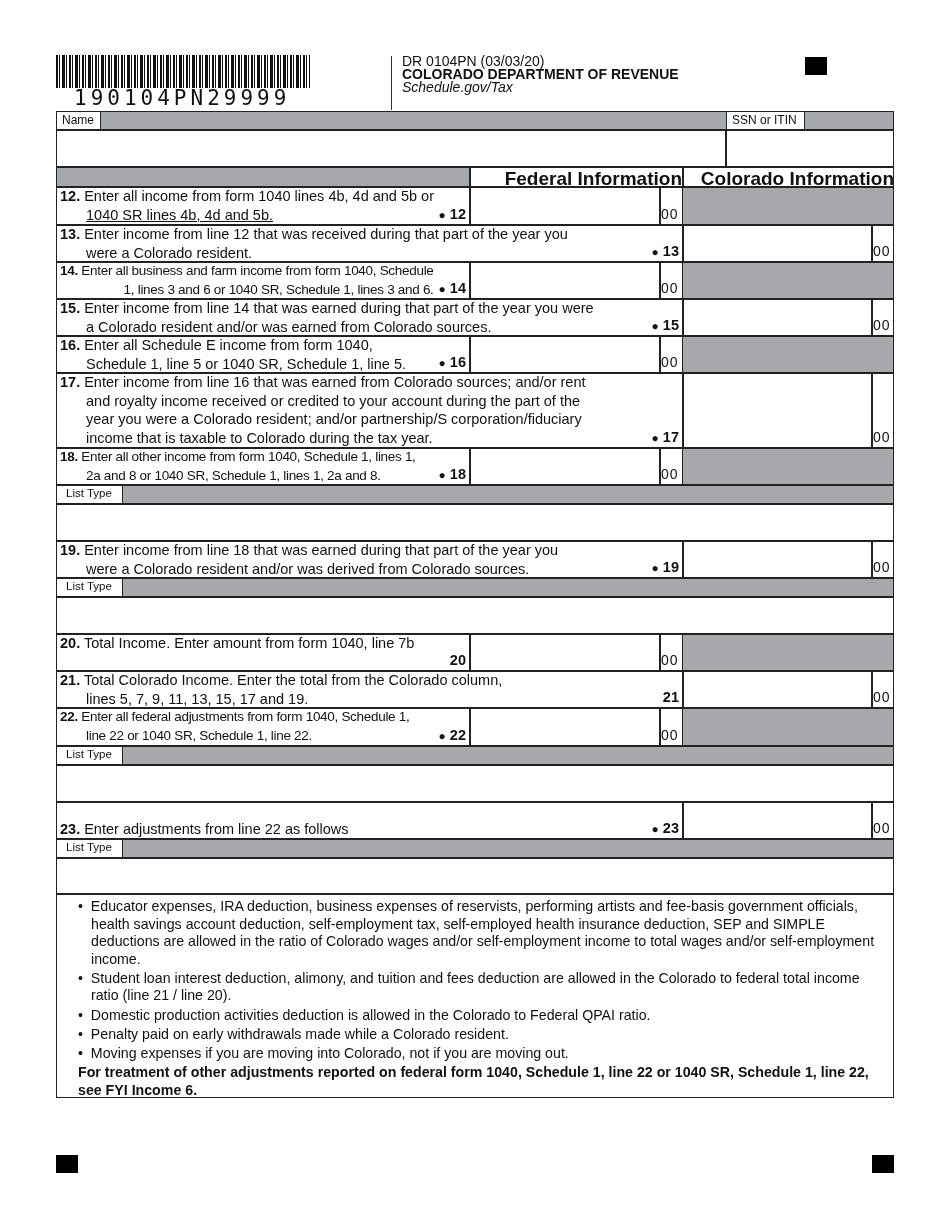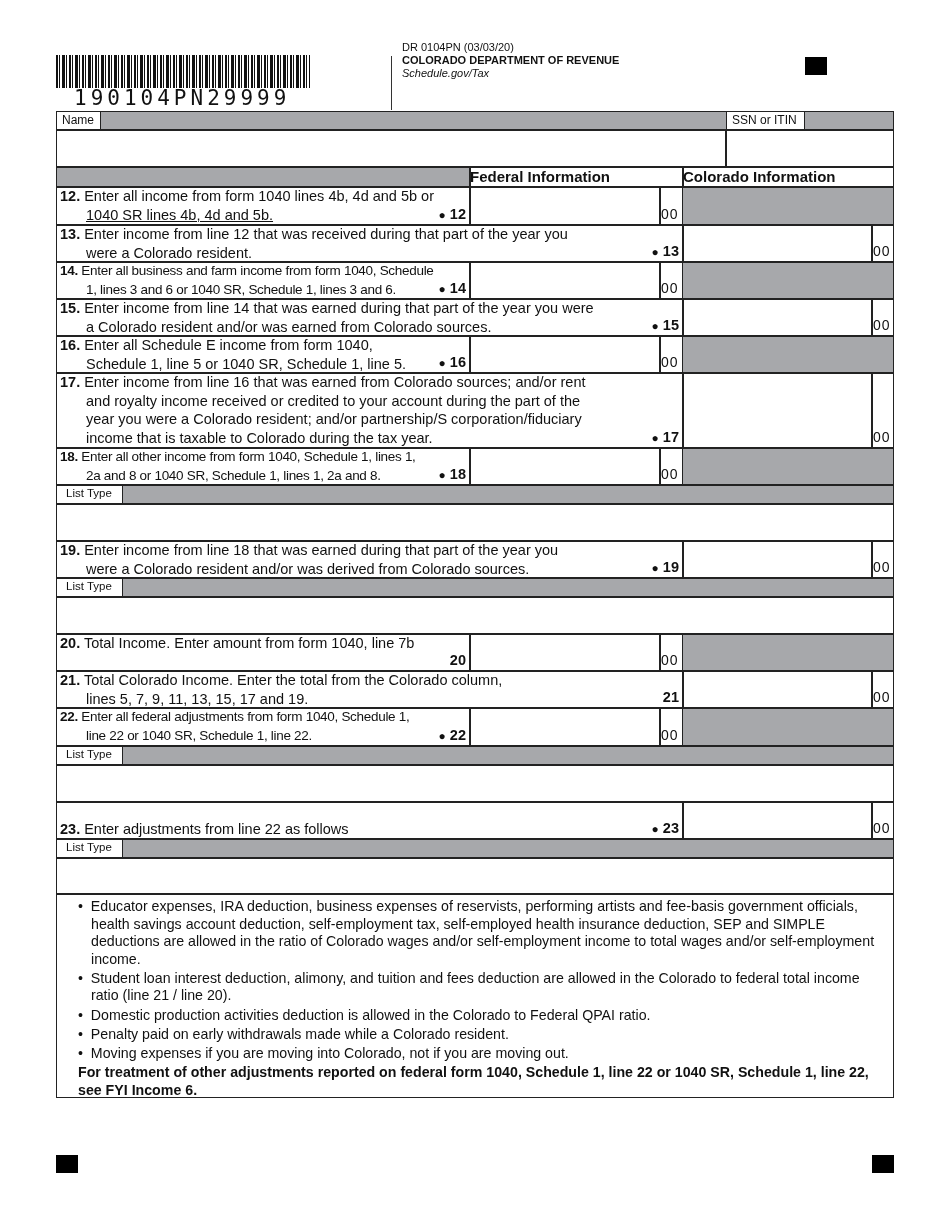--- a/index.html
+++ b/index.html
@@ -2,30 +2,30 @@
 <html><head>
 <meta charset="utf-8">
 <style>
   html, body { margin:0; padding:0; background:#ffffff; }
   body { width:950px; height:1230px; position:relative; font-family:"Liberation Sans", sans-serif; color:#111; overflow:hidden; }
   .abs { position:absolute; }
   .barcode { left:56px; top:55px; width:254px; height:33px;
     background: repeating-linear-gradient(90deg,#111 0 2px,#fff 2px 3px,#111 3px 4px,#fff 4px 6px,#111 6px 9px,#fff 9px 10px,#111 10px 11px,#fff 11px 13px); }
   .barcode-num { left:74px; top:86px; font-family:"DejaVu Sans Mono", monospace; font-size:21px; letter-spacing:4px; }
   .vsep { left:391px; top:56px; width:1px; height:54px; background:#333; }
-  .hdr { left:402px; top:41px; font-size:11px; line-height:13px; }
+  .hdr { left:402px; top:55px; font-size:14px; line-height:13px; }
   .hdr .b { font-weight:bold; }
   .hdr .i { font-style:italic; }
   .mark { background:#000; }
   .form { left:56px; top:111px; width:838px; height:987px; border:1.5px solid #222; box-sizing:border-box; }
   .hline { position:absolute; left:56px; width:838px; height:2px; background:#222; }
   .vline { position:absolute; width:1.5px; background:#222; }
   .gray { position:absolute; background:#a7a8ab; }
   .lbl-box { position:absolute; background:#fff; border-right:1.5px solid #222; font-size:12px; padding:1px 5px; box-sizing:border-box; }
-  .colhdr { position:absolute; font-weight:bold; font-size:15px; text-align:left; }
+  .colhdr { position:absolute; font-weight:bold; font-size:19px; text-align:right; }
   .linetxt { position:absolute; font-size:14.5px; line-height:18.5px; }
   .linetxt .n { font-weight:bold; }
   .linetxt.cond { font-size:13.5px; letter-spacing:-0.3px; }
   .lref { position:absolute; font-size:14.5px; font-weight:bold; text-align:right; }
   .lref .dot { font-size:12px; margin-right:4px; }
   .cents { position:absolute; font-size:14px; letter-spacing:1px; }
   .bullets { position:absolute; left:78px; top:898px; width:800px; font-size:14.2px; line-height:17.6px; }
   .bullets .item { padding-left:13px; text-indent:-13px; margin-bottom:1.5px; }
   .bullets .note { font-weight:bold; margin-top:2px; }
   .field { position:absolute; }
@@ -82,21 +82,21 @@
 </div>
 <div class="lref" style="left:630px;top:243px;width:49px;"><span class="dot">●</span><span>13</span></div>
 <div class="vline" style="left:682px;top:225px;height:36px;"></div>
 <div class="field" style="left:684px;top:226px;width:186px;height:34px;"></div>
 <div class="vline" style="left:871px;top:225px;height:36px;"></div>
 <div class="cents" style="left:873px;top:243px;">00</div>
 <div class="hline" style="top:261px;"></div>
 
 <div class="linetxt cond" style="left:60px;top:262px;">
   <div><span class="n">14.</span> <span>Enter all business and farm income from form 1040, Schedule</span></div>
-  <div style="padding-left:26px;">1, lines 3 and 6 or 1040 SR, Schedule 1, lines 3 and 6.</div>
+  <div style="padding-left:26px;text-align:right;">1, lines 3 and 6 or 1040 SR, Schedule 1, lines 3 and 6.</div>
 </div>
 <div class="lref" style="left:420px;top:280px;width:46px;"><span class="dot">●</span><span>14</span></div>
 <div class="vline" style="left:469px;top:262px;height:37px;"></div>
 <div class="field" style="left:471px;top:263px;width:187px;height:35px;"></div>
 <div class="vline" style="left:659px;top:262px;height:37px;"></div>
 <div class="cents" style="left:661px;top:280px;">00</div>
 <div class="vline" style="left:682px;top:262px;height:37px;"></div>
 <div class="gray" style="left:683px;top:263px;width:210px;height:36px;"></div>
 <div class="hline" style="top:298px;"></div>
 

